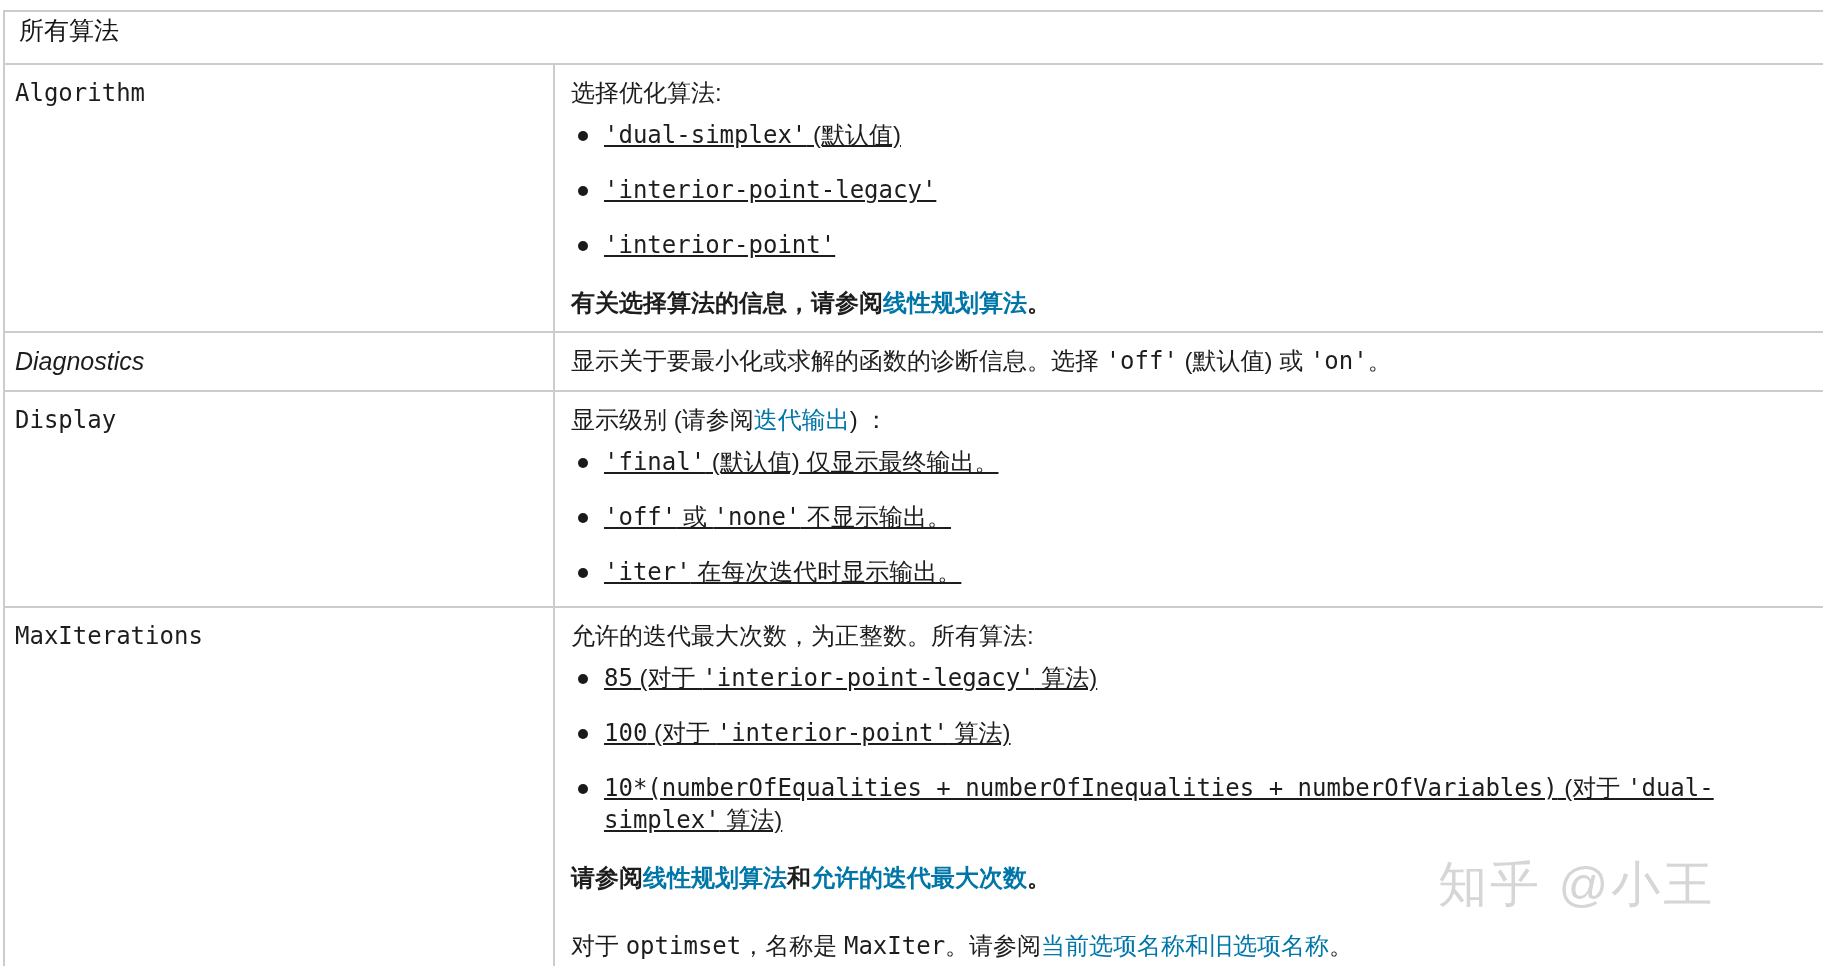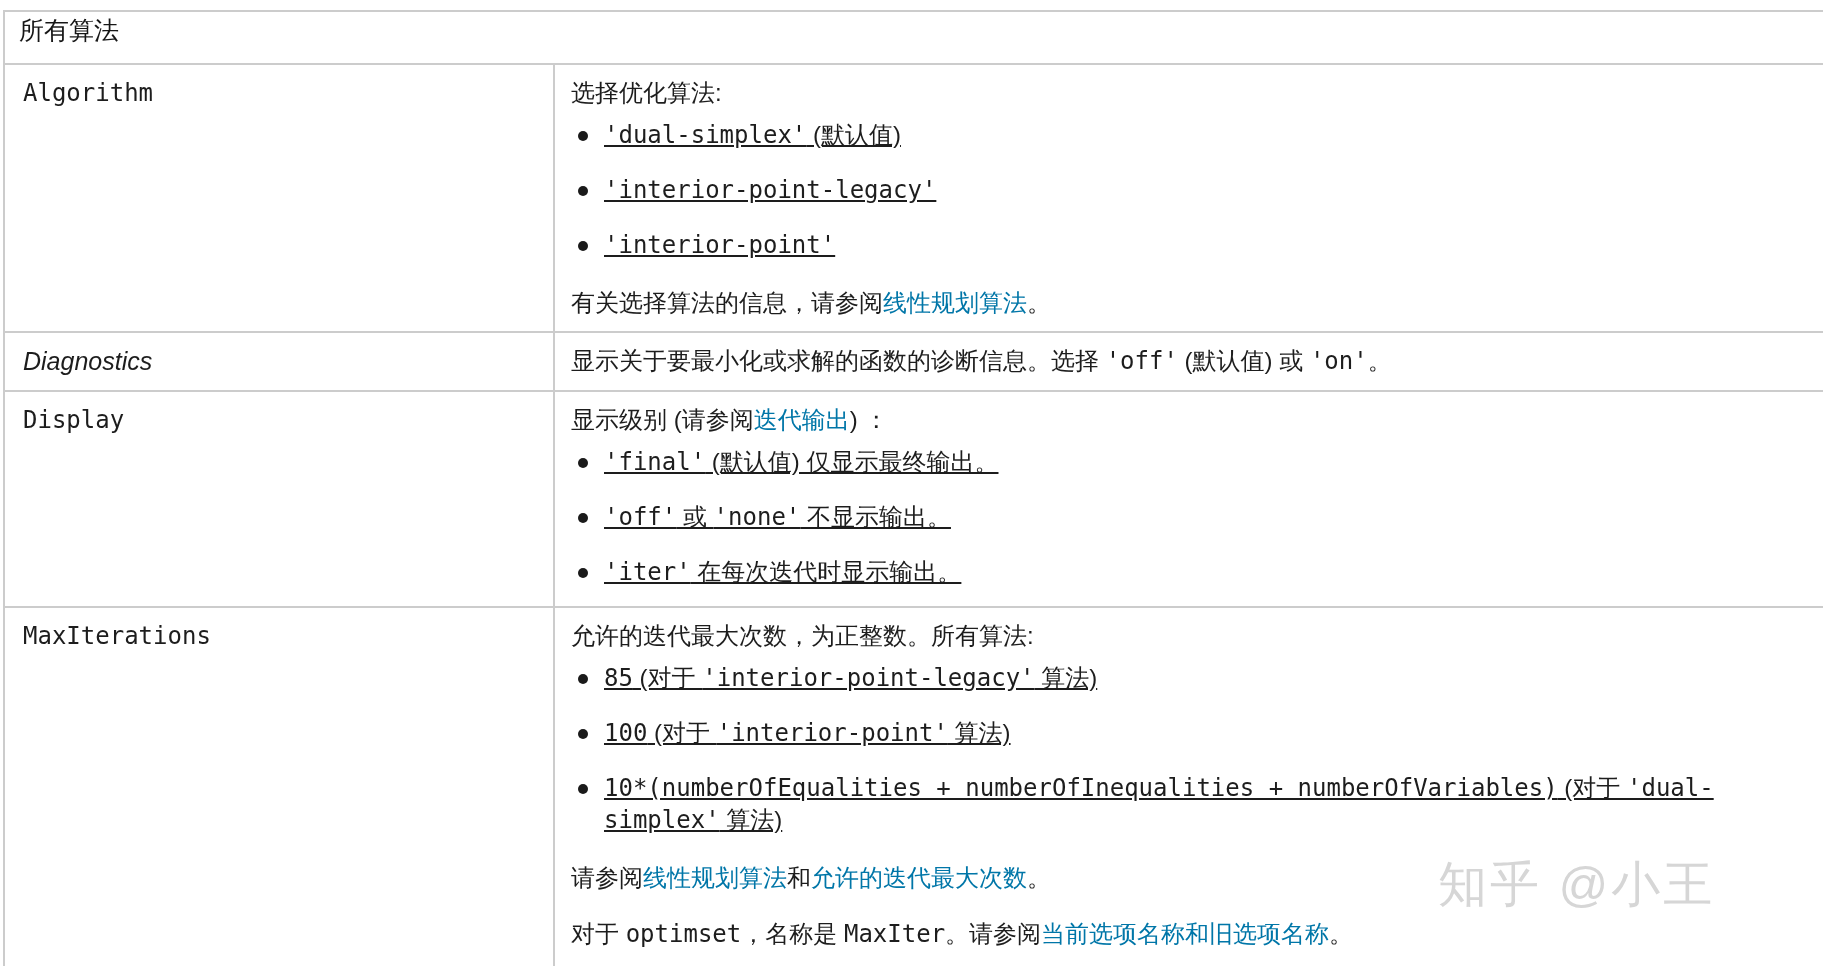--- a/index.html
+++ b/index.html
@@ -23,32 +23,32 @@
   table.options th,table.options td{
     border:2px solid var(--border);
     vertical-align:top;box-sizing:border-box;
     text-align:left;font-weight:normal;
   }
   th.table-header{
     height:53px;vertical-align:middle;
     padding:2px 14px 4px 14px;
     font-size:25px;font-weight:bold;color:#161616;
   }
-  td.opt-cell{width:550px;padding:12px 18px;}
+  td.opt-cell{width:550px;padding:12px 10px;}
   td.desc-cell{padding:12px 16px;}
   td.desc-cell .cell-content{max-width:1175px;}
   .opt-code,code{
     font-family:"DejaVu Sans Mono","Liberation Mono",monospace;
     font-size:24px;
   }
   .opt-italic{font-style:italic;font-size:25px;}
   .cell-content p{margin:0;}
   .cell-content p + ul{margin-top:10px;}
-  .cell-content ul + p{margin-top:26px;}
-  .cell-content p + p{margin-top:24px;}
+  .cell-content ul + p{margin-top:26px;font-weight:bold;}
+  .cell-content p + p{margin-top:36px;}
   .cell-content ul{list-style:none;margin:0;padding:0;text-decoration:underline;}
   .cell-content li{position:relative;padding-left:33px;}
   .cell-content li + li{margin-top:23px;}
   .cell-content li::before{
     content:"";position:absolute;left:7px;top:12px;
     width:10px;height:10px;border-radius:50%;background:#1a1a1a;
   }
   a.doc-link{color:var(--link);text-decoration:none;cursor:pointer;}
   .watermark{
     position:absolute;left:1438px;top:856px;

